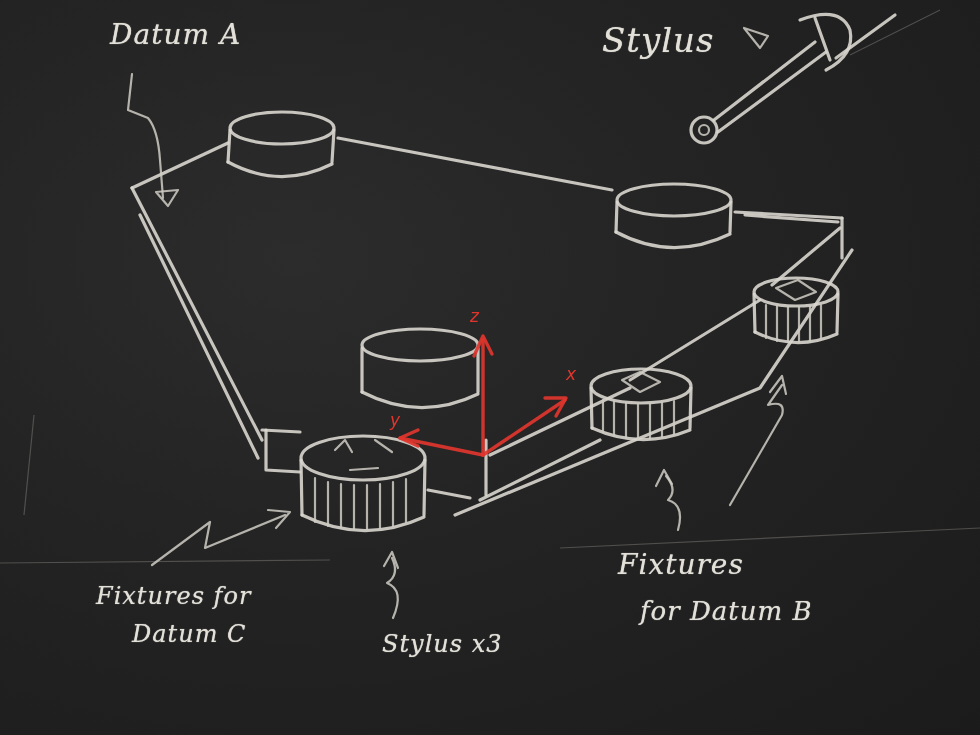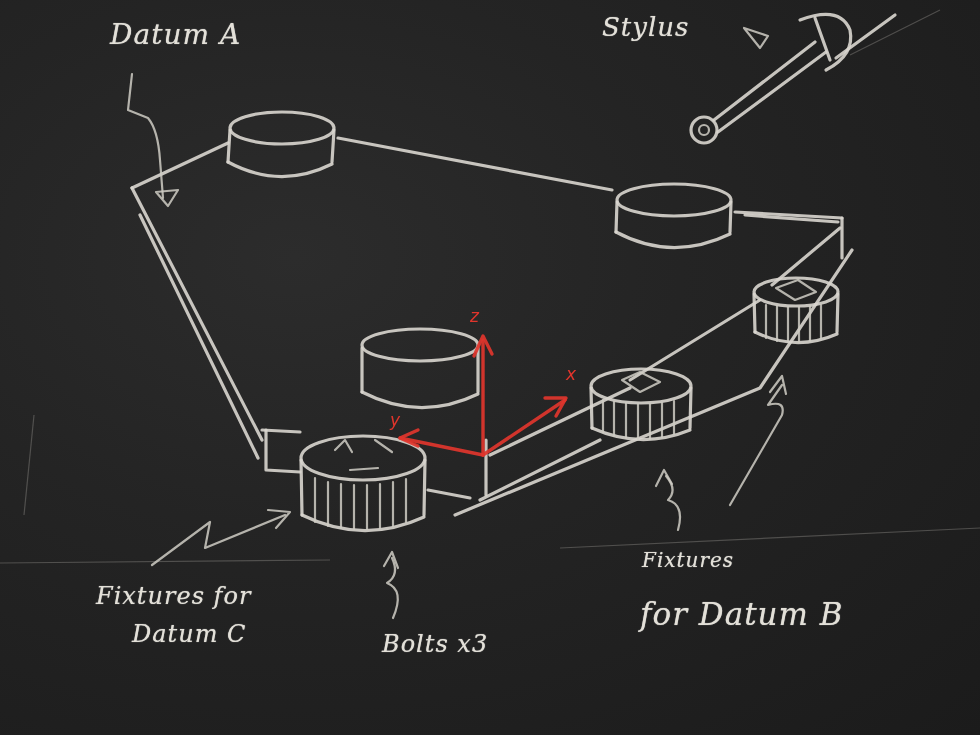--- a/index.html
+++ b/index.html
@@ -145,23 +145,23 @@
       <path class="red" d="M483 455 L483 340"></path>
       <path class="red" d="M474 356 L483 336 L492 354"></path>
       <path class="red" d="M483 455 L565 400"></path>
       <path class="red" d="M545 398 L566 398 L556 416"></path>
       <path class="red" d="M483 455 L400 438"></path>
       <path class="red" d="M418 430 L400 438 L418 446"></path>
     </g>
   </svg>
 
   <div class="label" style="left:82px; top:18px; font-size:28px;margin-left:28px;">Datum A</div>
-  <div class="label" style="left:602px; top:12px; font-size:26px;">Stylus</div>
+  <div class="label" style="left:602px; top:20px; font-size:34px;">Stylus</div>
   <div class="label" style="left:96px; top:582px; font-size:24px;">Fixtures for</div>
   <div class="label" style="left:104px; top:620px; font-size:24px;margin-left:28px;">Datum C</div>
-  <div class="label" style="left:382px; top:630px; font-size:24px;">Bolts x3</div>
-  <div class="label" style="left:642px; top:548px; font-size:20px;">Fixtures</div>
-  <div class="label" style="left:640px; top:596px; font-size:31px;">for Datum B</div>
+  <div class="label" style="left:382px; top:630px; font-size:24px;">Stylus x3</div>
+  <div class="label" style="left:618px; top:548px; font-size:28px;">Fixtures</div>
+  <div class="label" style="left:640px; top:596px; font-size:26px;">for Datum B</div>
 
   <div class="axis-label" style="left:470px; top:306px;">z</div>
   <div class="axis-label" style="left:566px; top:364px;">x</div>
   <div class="axis-label" style="left:390px; top:410px;">y</div>
 </div>
 
 </body></html>

